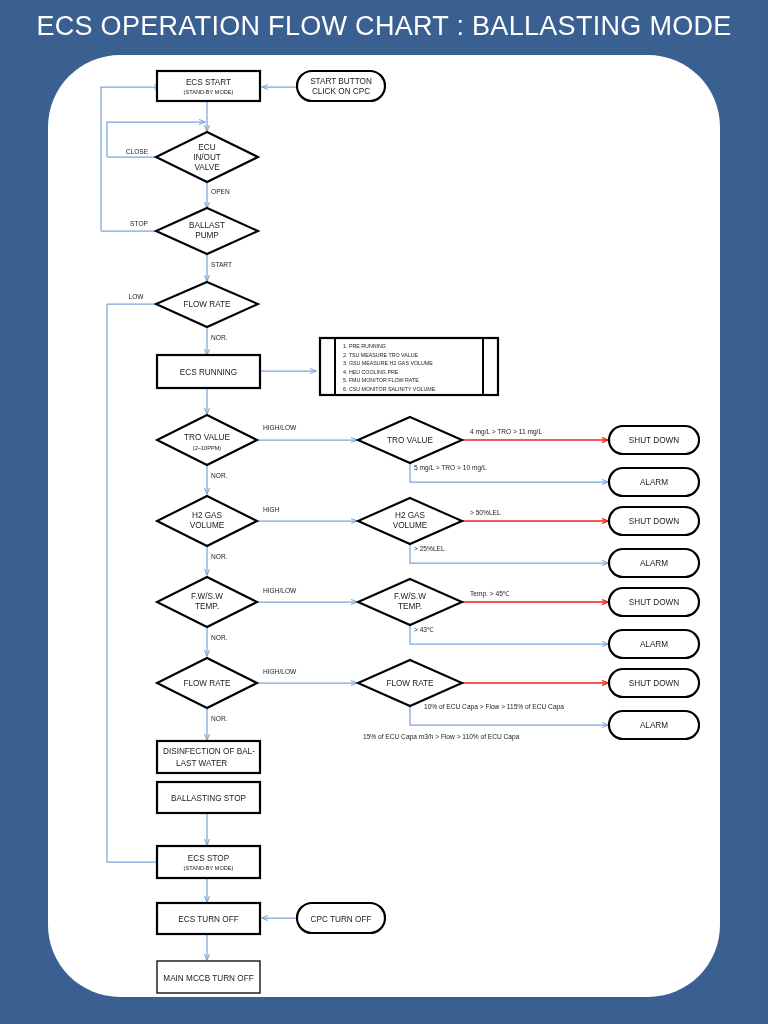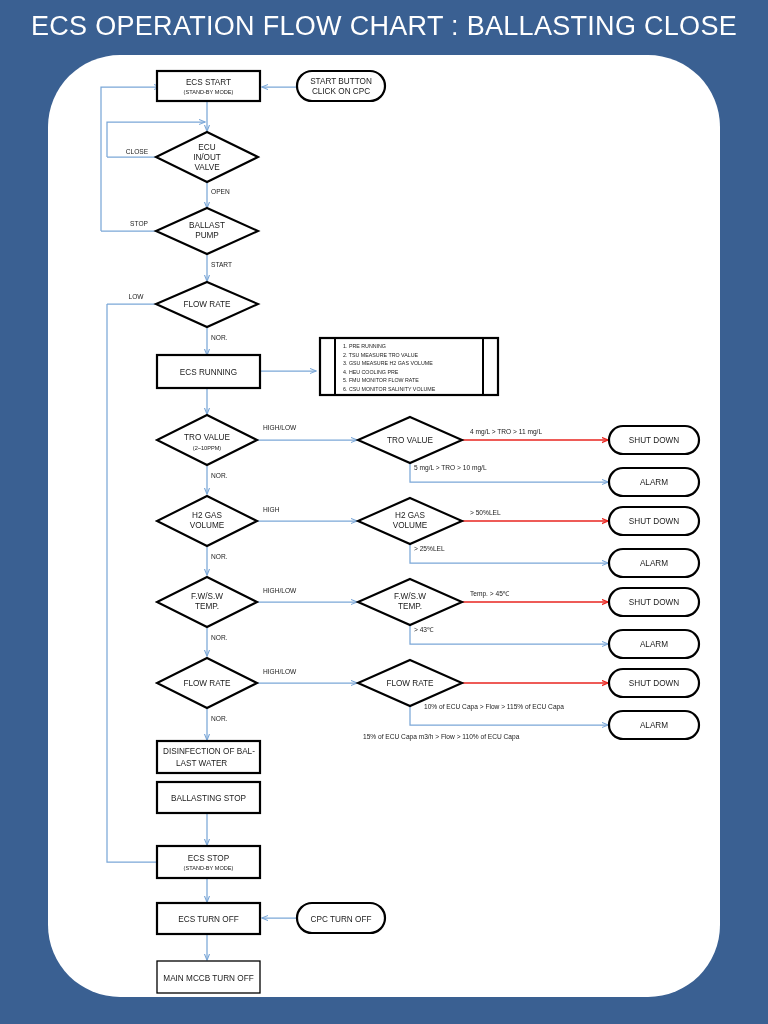--- a/index.html
+++ b/index.html
@@ -54,21 +54,21 @@
   .pre-line{stroke:#000000;stroke-width:2.0;}
   .flow{stroke:#7BA7D7;stroke-width:1.25;fill:none;}
   .flow-red{stroke:#E8251F;stroke-width:1.5;fill:none;}
 </style>
 </head>
 <body>
 
 <div id="slide">
 
   <div id="title-bar">
-    <div id="title-text">ECS OPERATION FLOW CHART : BALLASTING CLOSE</div>
+    <div id="title-text">ECS OPERATION FLOW CHART : BALLASTING MODE</div>
   </div>
 
   <div id="card"></div>
 
   <svg id="chart-svg" viewBox="0 0 768 1024">
     <defs>
       <marker id="ah-blue" markerWidth="7" markerHeight="7" refX="6.2" refY="3" orient="auto" markerUnits="userSpaceOnUse">
         <path d="M0,0.4 L6.4,3 L0,5.6" fill="none" stroke="#7BA7D7" stroke-width="1.1"></path>
       </marker>
       <marker id="ah-red" markerWidth="7" markerHeight="7" refX="6.2" refY="3" orient="auto" markerUnits="userSpaceOnUse">

